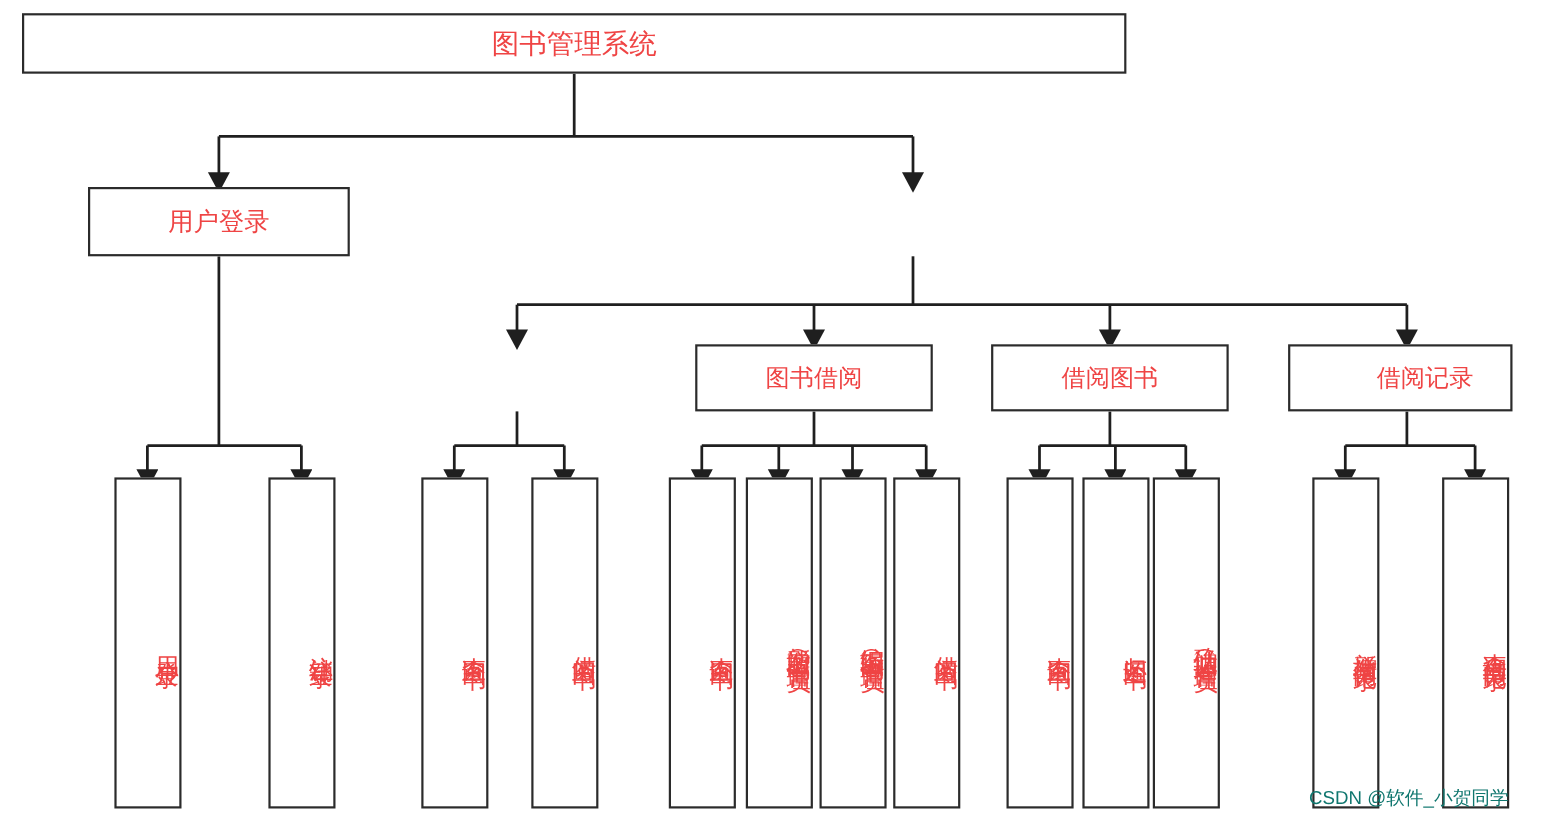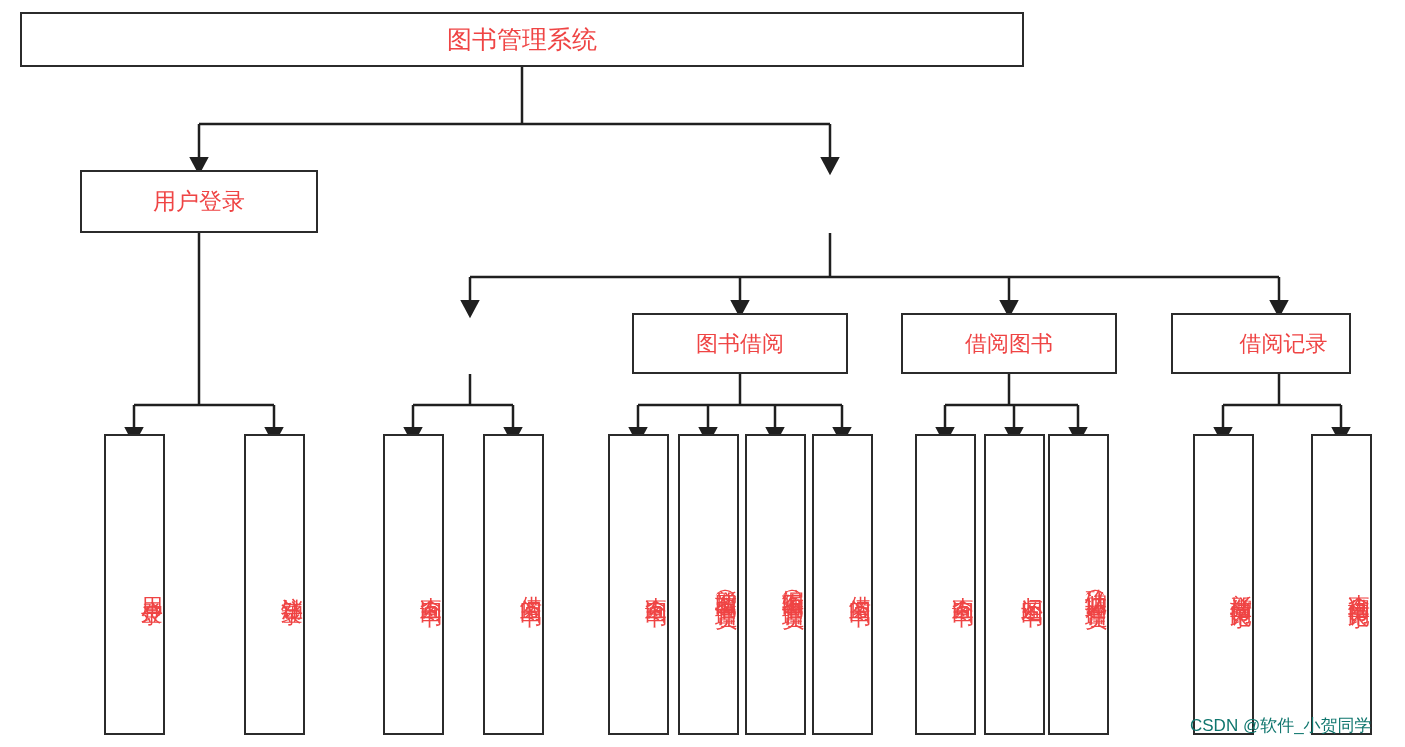--- a/index.html
+++ b/index.html
@@ -134,21 +134,21 @@
   <div class="node lvl2" style="left:80px; top:170px; width:238px; height:63px;">
     <span>用户登录</span>
   </div>
 
   <div class="node lvl3" style="left:632px; top:313px; width:216px; height:61px;">
     <span>图书借阅</span>
   </div>
   <div class="node lvl3" style="left:901px; top:313px; width:216px; height:61px;">
     <span>借阅图书</span>
   </div>
-  <div class="node lvl3" style="left:1171px; top:313px; width:180px; height:61px;padding-left:45px;">
+  <div class="node lvl3" style="left:1171px; top:313px; width:204px; height:61px;padding-left:45px;">
     <span>借阅记录</span>
   </div>
 
   <div class="node leaf" style="left:104px; top:434px; width:61px; height:301px;">
     <span class="ltext">用户登录</span>
   </div>
   <div class="node leaf" style="left:244px; top:434px; width:61px; height:301px;">
     <span class="ltext">注销登录</span>
   </div>
 

